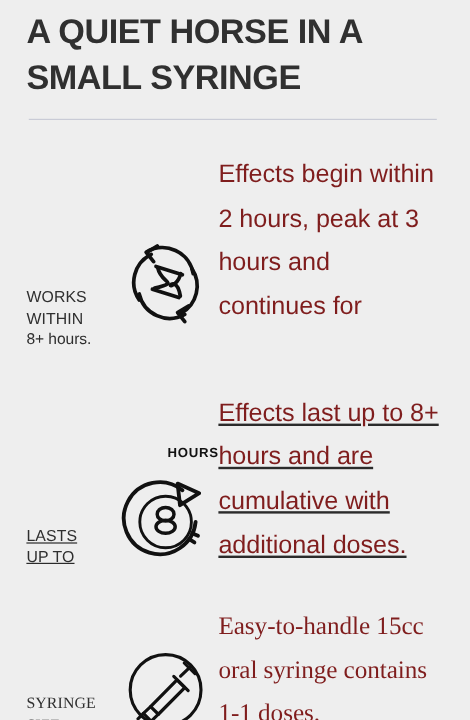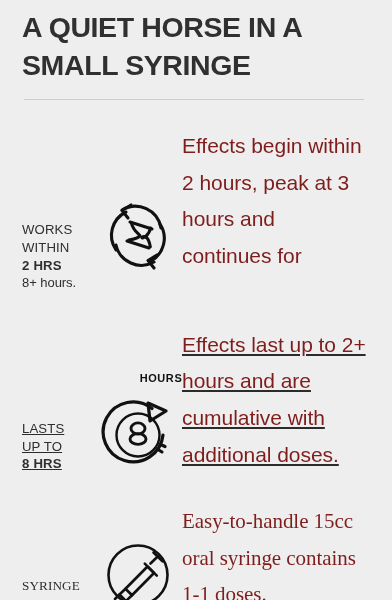--- a/index.html
+++ b/index.html
@@ -111,21 +111,20 @@
   <h1 class="title">A QUIET HORSE IN A SMALL SYRINGE</h1>
 
   <div class="divider"></div>
 
   <div class="section s1">
     <div class="row">
 
       <div class="label">
         <div>WORKS</div>
         <div>WITHIN</div>
-        <div class="strong">2 HRS</div>
       </div>
 
       <div class="icon-wrap">
         <svg width="76" height="76" viewBox="0 0 76 76" fill="none" stroke="#111111" stroke-width="3.1" stroke-linecap="round" stroke-linejoin="round">
 
           <path d="M16 52 A26 26 0 0 1 26 14"></path>
           <path d="M22 12 A26 26 0 0 1 61 30"></path>
           <polyline points="31,7 22,12.5 28,20"></polyline>
 
           <path d="M60 26 A26 26 0 0 1 51 63"></path>
@@ -144,21 +143,20 @@
 
     <div class="overflow-line">8+ hours.</div>
   </div>
 
   <div class="section s2">
     <div class="row">
 
       <div class="label">
         <div>LASTS</div>
         <div>UP TO</div>
-        <div class="strong">8 HRS</div>
       </div>
 
       <div class="icon-wrap">
         <svg width="76" height="76" viewBox="0 0 76 76" fill="none" stroke="#111111" stroke-width="3.2" stroke-linecap="round" stroke-linejoin="round">
 
           <path d="M52 11.5 A30 30 0 1 0 63 38"></path>
           <polygon points="48,6 66,14 50,24" fill="none"></polygon>
 
           <path d="M60.5 47.5 L65 49.5"></path>
           <path d="M58 52.5 L62 55"></path>
@@ -166,21 +164,21 @@
           <circle cx="38" cy="38" r="21.5" stroke-width="2.4"></circle>
 
           <g fill="none" stroke="#111111" stroke-width="2.9">
             <ellipse cx="38" cy="31.5" rx="7" ry="5.6"></ellipse>
             <ellipse cx="38" cy="42" rx="8" ry="5.4"></ellipse>
           </g>
         </svg>
         <svg width="0" height="0"></svg>
       </div>
 
-      <div class="body-text">Effects last up to 2+ hours and are cumulative with additional doses.</div>
+      <div class="body-text">Effects last up to 8+ hours and are cumulative with additional doses.</div>
     </div>
 
     <div style="position:absolute; left:103px; top:51px; width:72px; text-align:center;
                 font-size:11px; font-weight:700; letter-spacing:0.6px; color:#111111;">HOURS</div>
   </div>
 
   <div class="section s3">
     <div class="row">
 
       <div class="label">

